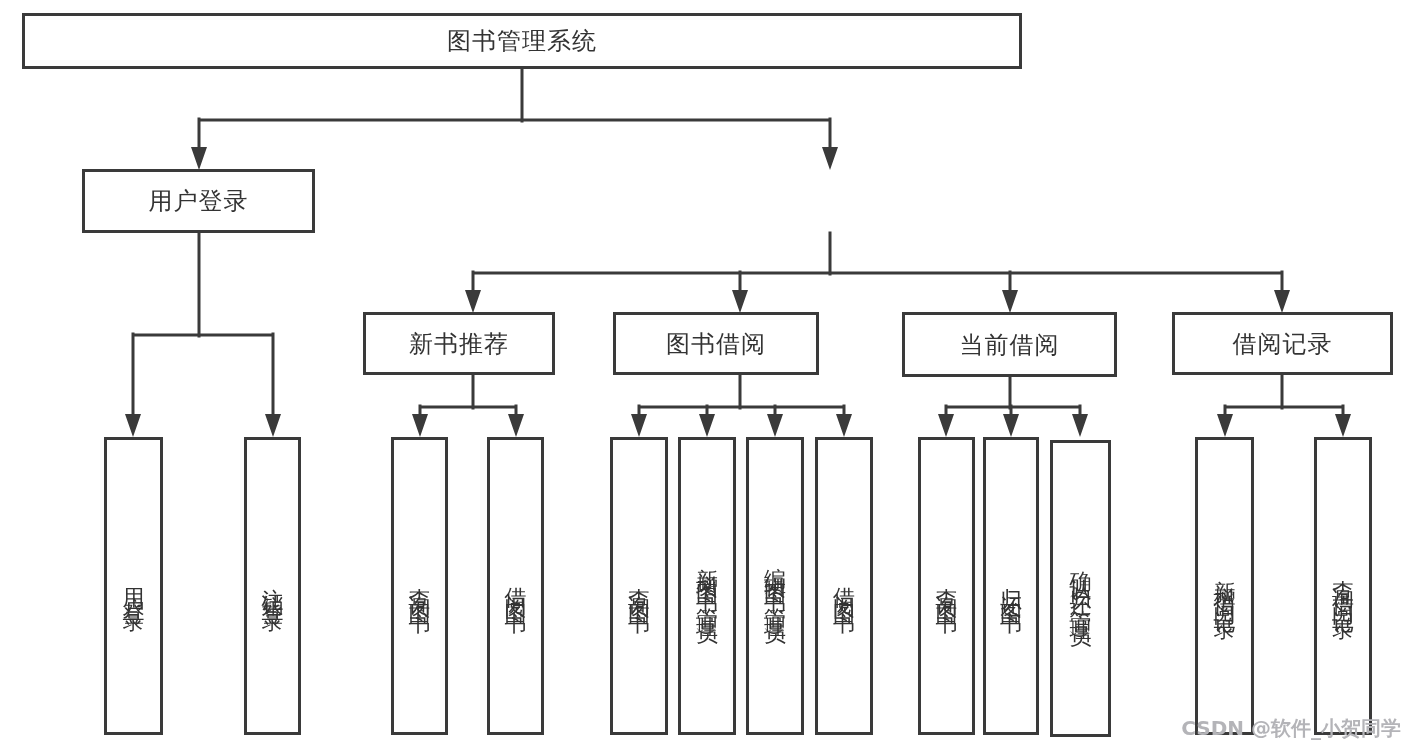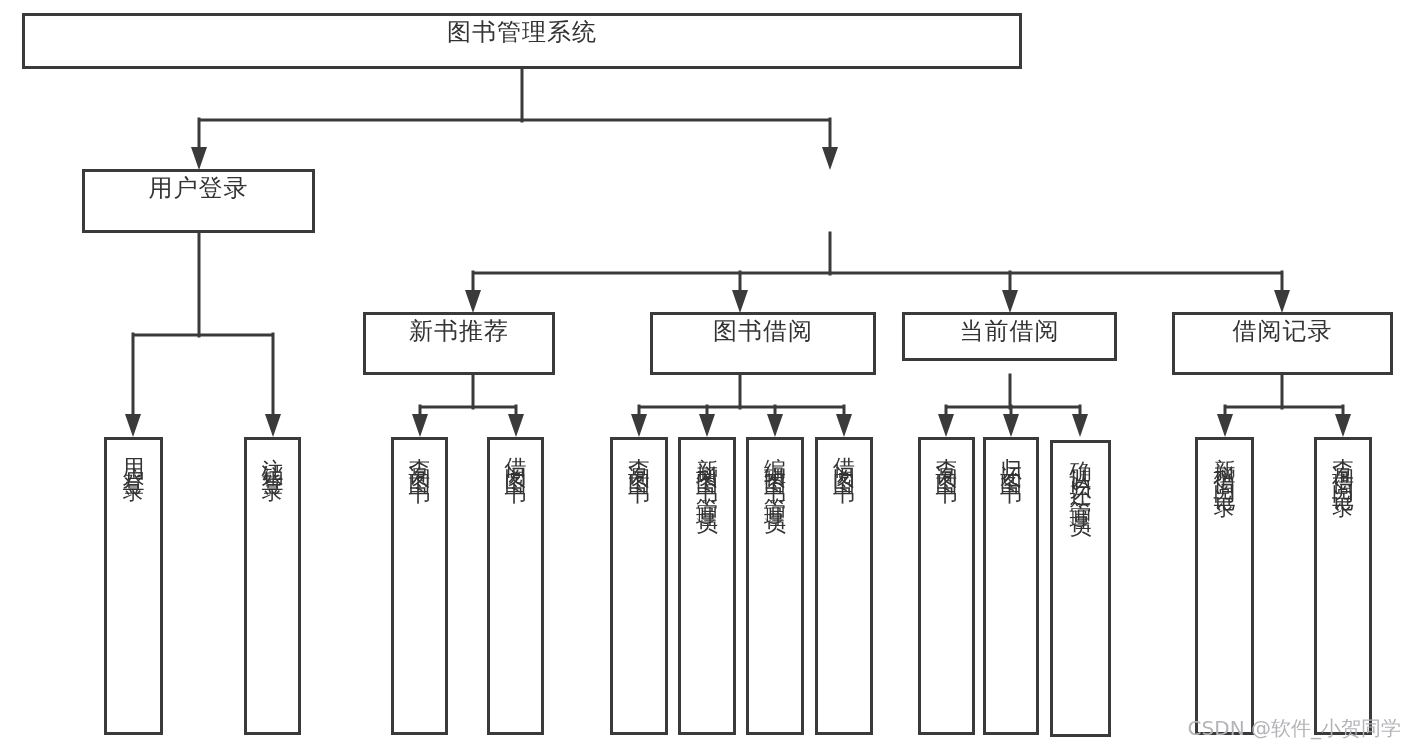--- a/index.html
+++ b/index.html
@@ -7,30 +7,30 @@
     position:relative;width:1405px;height:747px;overflow:hidden;
     background:var(--background,#ffffff);
     color:var(--text,#333333);
     font-family:"DejaVu Sans","Liberation Sans",sans-serif;
   }
   .connectors{position:absolute;left:0;top:0;color:var(--line,#3a3a3a);}
   .box{
     position:absolute;box-sizing:border-box;
     border:3px solid var(--line,#3a3a3a);
     background:var(--background,#ffffff);
-    display:flex;align-items:flex-start;justify-content:center;
+    display:flex;align-items:center;justify-content:center;
   }
   .box.h span{font-size:24px;letter-spacing:1px;white-space:nowrap;}
   .box.v span{
     writing-mode:vertical-rl;text-orientation:mixed;
     font-size:22px;letter-spacing:8px;line-height:1;white-space:nowrap;
   }
   .watermark{
     position:absolute;right:4px;bottom:5px;z-index:5;
-    font-size:20px;color:var(--watermark,#b4b4b8);white-space:nowrap;
+    font-size:20px;color:var(--watermark,#b4b4b8);white-space:nowrap;font-weight:bold;
   }
 </style>
 </head>
 <body>
 
 <div class="stage">
 
   <svg class="connectors" width="1405" height="747" viewBox="0 0 1405 747">
     <path fill="none" stroke="currentColor" stroke-width="3" stroke-linecap="square" d="M522 69 V121
              M199 120 H830
@@ -63,24 +63,24 @@
     <span>图书管理系统</span>
   </div>
 
   <div class="box h" style="left:82px;top:169px;width:233px;height:64px">
     <span>用户登录</span>
   </div>
 
   <div class="box h" style="left:363px;top:312px;width:192px;height:63px">
     <span>新书推荐</span>
   </div>
-  <div class="box h" style="left:650px;top:312px;width:226px;height:63px">
+  <div class="box h" style="left:613px;top:312px;width:206px;height:63px">
     <span>图书借阅</span>
   </div>
-  <div class="box h" style="left:902px;top:312px;width:215px;height:49px">
+  <div class="box h" style="left:902px;top:312px;width:215px;height:65px">
     <span>当前借阅</span>
   </div>
   <div class="box h" style="left:1172px;top:312px;width:221px;height:63px">
     <span>借阅记录</span>
   </div>
 
   <div class="box v" style="left:104px;top:437px;width:59px;height:298px">
     <span>用户登录</span>
   </div>
   <div class="box v" style="left:244px;top:437px;width:57px;height:298px">

